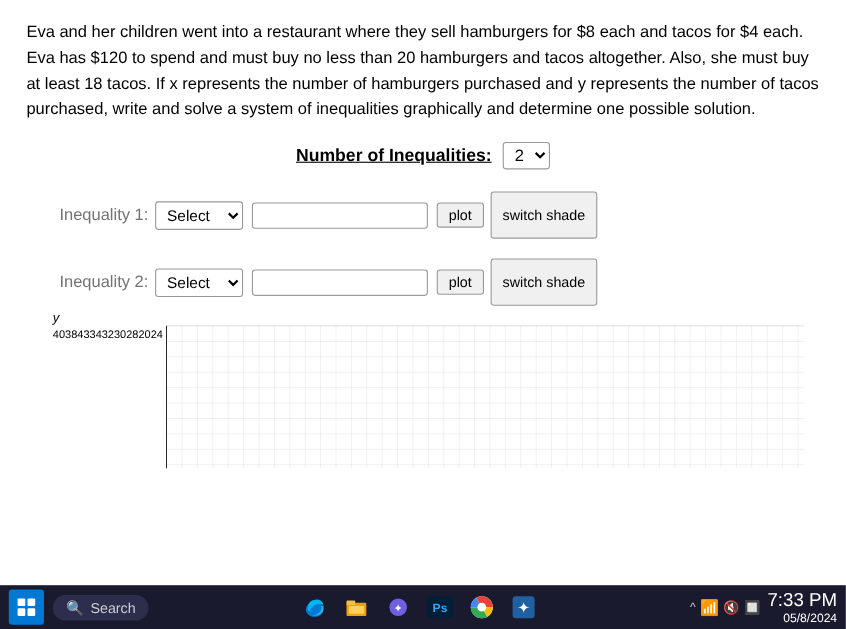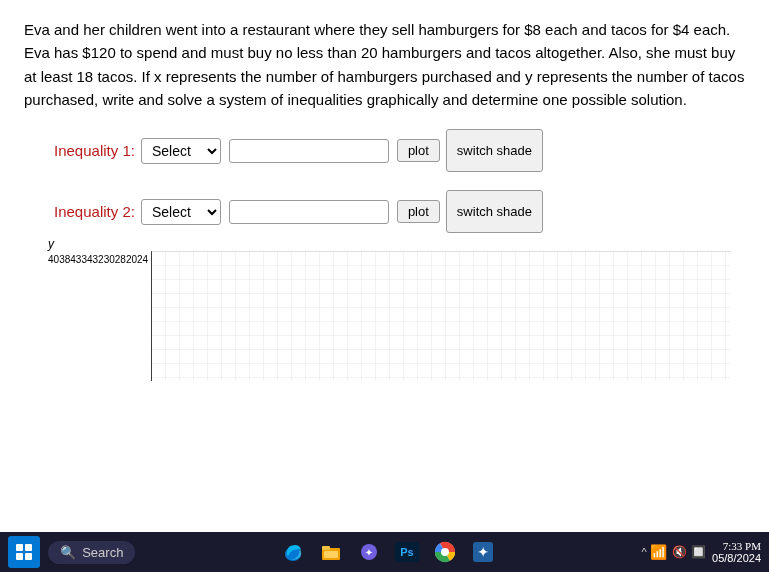--- a/index.html
+++ b/index.html
@@ -54,21 +54,21 @@
     
     .inequality-row {
       display: flex;
       align-items: center;
       margin-bottom: 18px;
       padding-left: 30px;
     }
 
     .inequality-label {
       font-size: 15px;
-      color: #b91c1c;
+      color: #737373;
       margin-right: 6px;
       white-space: nowrap;
     }
 
     .select-dropdown {
       border: 1px solid #999;
       border-radius: 3px;
       padding: 3px 6px;
       font-size: 14px;
       background: #fff;
@@ -247,20 +247,29 @@
       align-items: center;
       gap: 4px;
     }
   </style>
 </head>
 <body>
 
 <div class="main-content">
   <p class="problem-text">Eva and her children went into a restaurant where they sell hamburgers for $8 each and tacos for $4 each. Eva has $120 to spend and must buy no less than 20 hamburgers and tacos altogether. Also, she must buy at least 18 tacos. If x represents the number of hamburgers purchased and y represents the number of tacos purchased, write and solve a system of inequalities graphically and determine one possible solution.</p>
 
+  <div class="num-inequalities-row">
+    <span class="num-inequalities-label">Number of Inequalities:</span>
+    <select class="num-select">
+      <option>2</option>
+      <option>1</option>
+      <option>3</option>
+      <option>4</option>
+    </select>
+  </div>
 
   <div class="inequality-row">
     <span class="inequality-label">Inequality 1:</span>
     <select class="select-dropdown">
       <option>Select</option>
       <option>≤</option>
       <option>≥</option>
       <option>&lt;</option>
       <option>&gt;</option>
       <option>=</option>
@@ -390,17 +399,17 @@
   </div>
 
   <div class="taskbar-right">
     <div class="tb-icons-right">
       <span style="color:#ccc;font-size:11px;cursor:pointer;">^</span>
       <span style="color:#ccc;font-size:14px;">📶</span>
       <span style="color:#ccc;font-size:12px;cursor:pointer;">🔇</span>
       <span style="color:#ccc;font-size:12px;cursor:pointer;">🔲</span>
     </div>
     <div class="tb-time">
-      <div style="color:#fff;font-size:11px;font-family:Liberation Serif, serif;">7:33 PM</div>
+      <div style="color:#fff;font-size:17px;">7:33 PM</div>
       <div style="color:#fff;font-size:11px;">05/8/2024</div>
     </div>
   </div>
 </div>
 
 </body></html>

